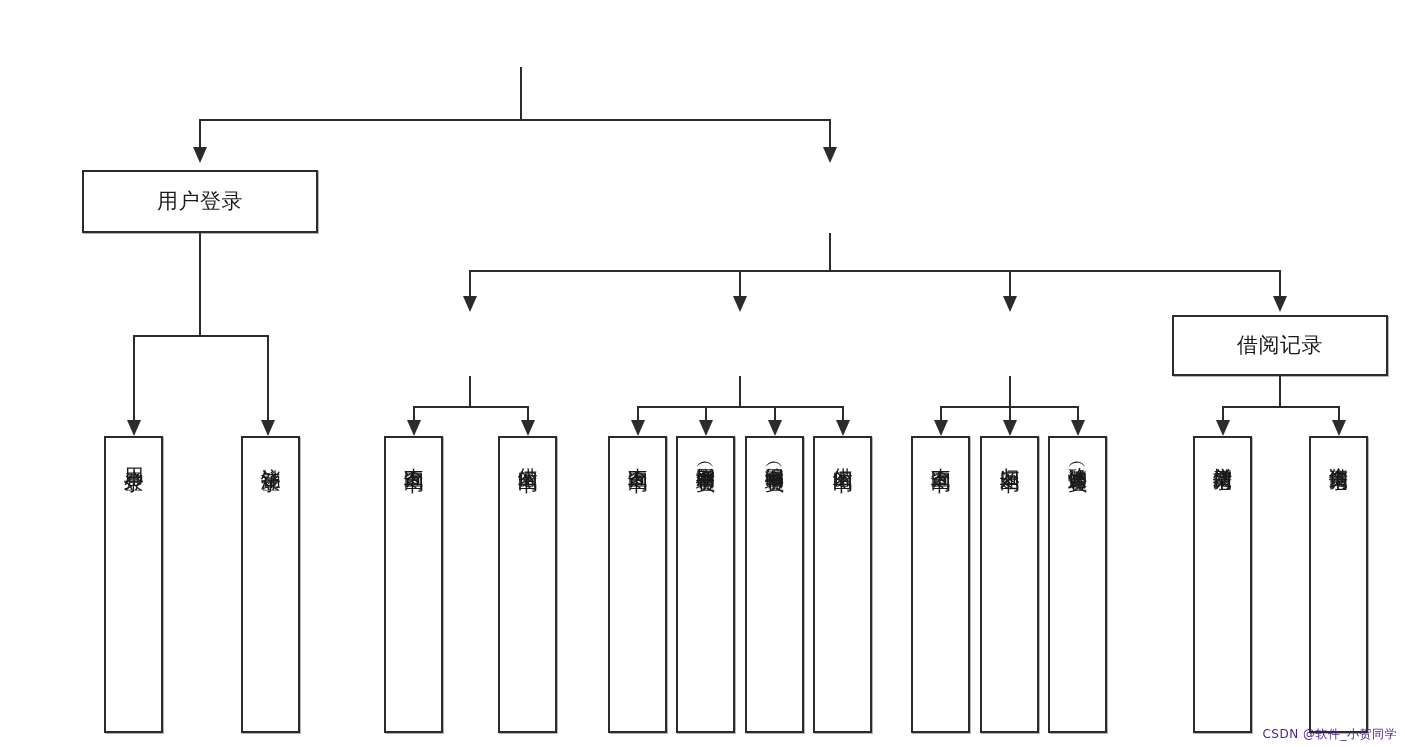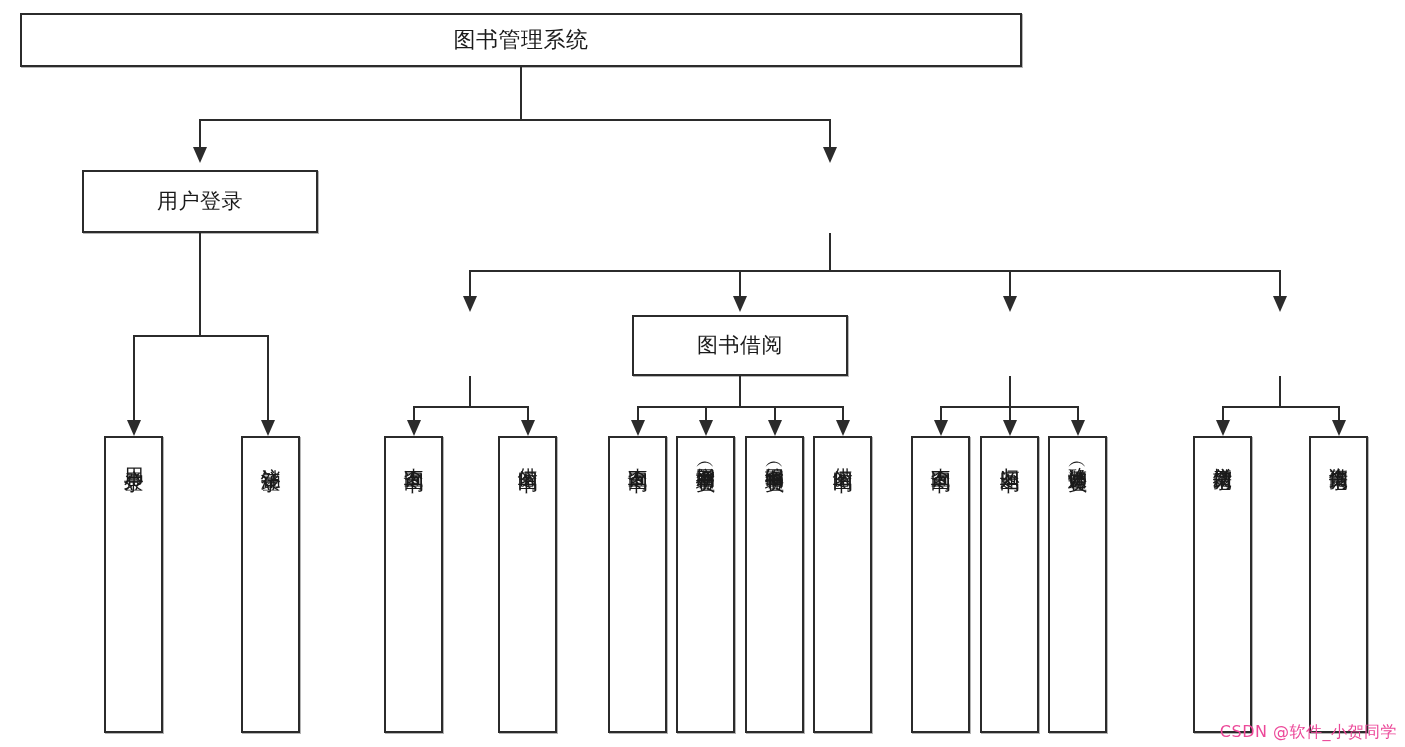--- a/index.html
+++ b/index.html
@@ -81,35 +81,32 @@
     border-left: 7px solid transparent;
     border-right: 7px solid transparent;
     border-top: 16px solid #2b2b2b;
   }
 
   
   #watermark {
     position: absolute;
     right: 8px;
     bottom: 4px;
-    font-size: 16px;
-    color: #ec4899;
+    font-size: 12px;
+    color: #4c1d95;
     letter-spacing: 0.5px;
     white-space: nowrap;
     pointer-events: none;
   }
 </style>
 </head>
 <body>
 
 <div id="canvas">
 
-  <div class="node root" style="left:20px; top:13px; width:1002px; height:54px;">
-    <span class="label">图书管理系统</span>
-  </div>
 
   <div class="vline" style="left:520px; top:67px; width:2px; height:52px;"></div>
 
   <div class="hline" style="left:199px; top:119px; width:632px; height:2px;"></div>
 
   <div class="vline" style="left:199px; top:119px; height:30px;"></div>
   <div class="arrow" style="left:193px; top:147px;"></div>
   <div class="vline" style="left:829px; top:119px; height:30px;"></div>
   <div class="arrow" style="left:823px; top:147px;"></div>
 
@@ -132,22 +129,22 @@
 
   <div class="vline" style="left:739px; top:270px; height:28px;"></div>
   <div class="arrow" style="left:733px; top:296px;"></div>
 
   <div class="vline" style="left:1009px; top:270px; height:28px;"></div>
   <div class="arrow" style="left:1003px; top:296px;"></div>
 
   <div class="vline" style="left:1279px; top:270px; height:28px;"></div>
   <div class="arrow" style="left:1273px; top:296px;"></div>
 
-  <div class="node" style="left:632px; top:315px; width:216px; height:61px;">
-    <span class="label">图书借阅</span>
+  <div class="node" style="left:1172px; top:315px; width:216px; height:61px;">
+    <span class="label">借阅记录</span>
   </div>
 
   <div class="vline" style="left:469px; top:376px; height:30px;"></div>
   <div class="hline" style="left:413px; top:406px; width:114px; height:2px;"></div>
   <div class="vline" style="left:413px; top:406px; height:16px;"></div>
   <div class="arrow" style="left:407px; top:420px;"></div>
   <div class="vline" style="left:527px; top:406px; height:16px;"></div>
   <div class="arrow" style="left:521px; top:420px;"></div>
 
   <div class="vline" style="left:739px; top:376px; height:30px;"></div>

